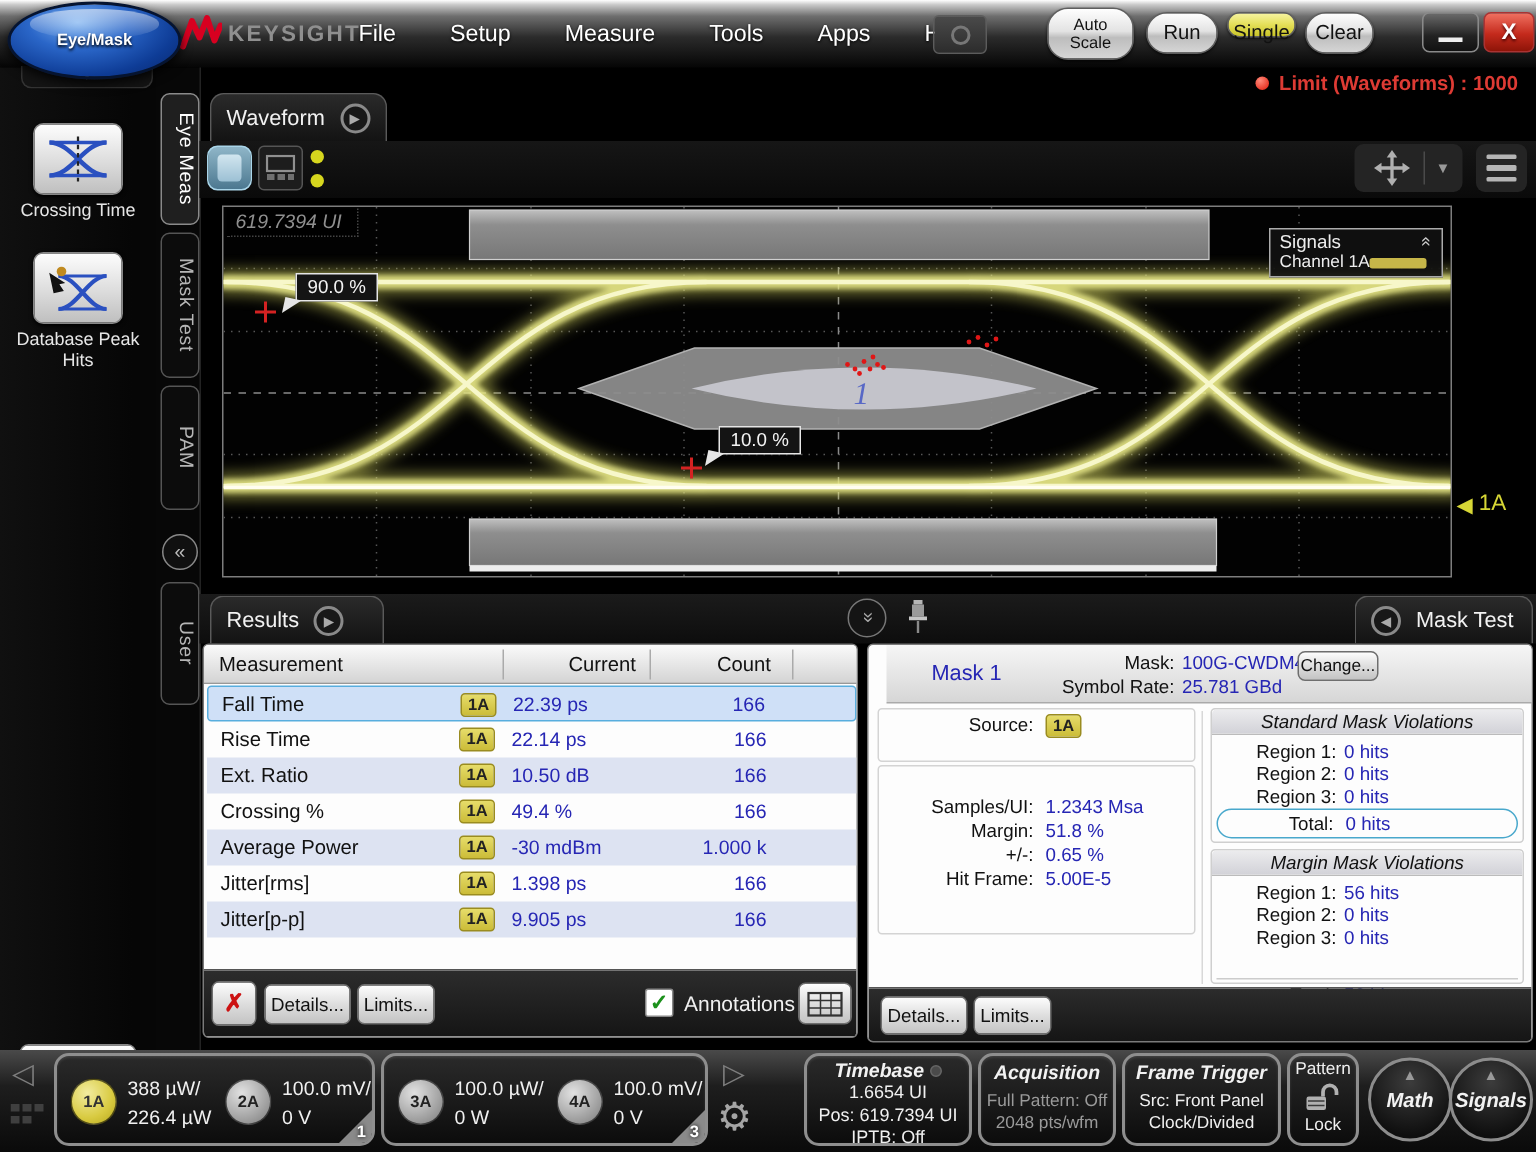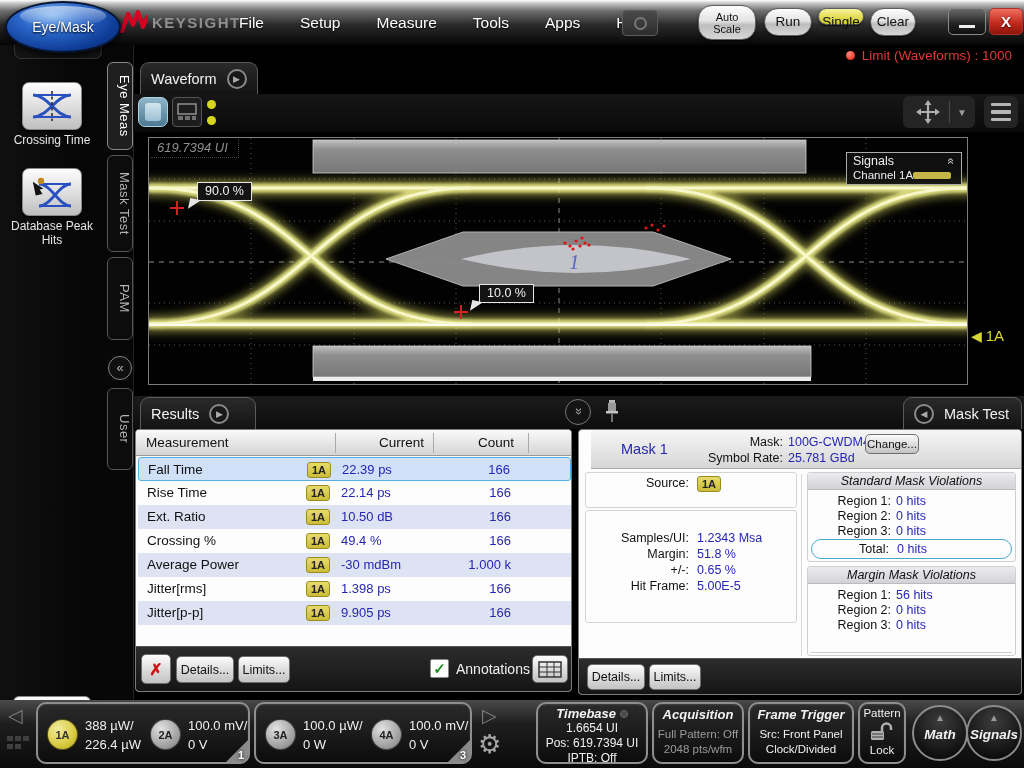--- a/index.html
+++ b/index.html
@@ -8,21 +8,21 @@
 
   
   #titlebar{position:absolute;left:0;top:0;width:1024px;height:45px;
     background:linear-gradient(180deg,#ffffff 0%,#c9c9c9 7%,#6e6e6e 24%,#2b2b2b 55%,#050505 100%)}
   #logo{position:absolute;left:5px;top:1px;width:116px;height:52px;border-radius:50%;
     background:radial-gradient(ellipse at 40% 25%,#7ab0f0 0%,#2a66c8 35%,#0e3c96 70%,#082568 100%);
     border:2px solid #061430;box-shadow:0 3px 7px rgba(0,0,0,.85);z-index:6;
     display:flex;align-items:center;justify-content:center}
   #logo .gloss{position:absolute;left:12%;top:7%;width:76%;height:40%;border-radius:50%;
     background:linear-gradient(rgba(255,255,255,.55),rgba(255,255,255,.02))}
-  #logo span{color:#fff;font-weight:normal;font-size:14px;text-shadow:0 1px 2px #000;z-index:2}
+  #logo span{color:#fff;font-weight:bold;font-size:11px;text-shadow:0 1px 2px #000;z-index:2}
   #logostub{position:absolute;left:14px;top:44px;width:88px;height:15px;background:#141414;
     border:1px solid #333;border-top:none;border-radius:0 0 7px 7px;z-index:5;
     color:#888;font-size:9px;text-align:center;line-height:13px}
   #brand{position:absolute;left:120px;top:9px;display:flex;align-items:center;gap:4px}
   #brand b{color:#8f8f8f;font-size:15px;letter-spacing:1.5px}
   #menubar{position:absolute;left:236px;top:0;height:45px;display:flex;align-items:center;gap:30px}
   .menu{color:#fff;font-size:15.5px;text-shadow:0 1px 2px #000;cursor:default;padding:2px 3px}
   #camera{position:absolute;left:622px;top:10px;width:36px;height:26px;background:linear-gradient(#4a4a4a,#2c2c2c);
     border:1px solid #5c5c5c;border-radius:4px;display:flex;align-items:center;justify-content:center}
   #camera i{display:block;width:13px;height:13px;border:2.5px solid #777;border-radius:50%}
@@ -32,21 +32,21 @@
   .pill.one{font-size:13.5px}
   #btn-single{background:linear-gradient(180deg,#f6f4a0,#e4df58 50%,#c9c428)}
   #btn-min{position:absolute;left:948px;top:8px;width:38px;height:27px;border-radius:5px;
     background:linear-gradient(#6a6a6a,#222 60%,#111);border:1px solid #8a8a8a}
   #btn-min i{position:absolute;left:10px;bottom:6px;width:16px;height:3px;background:#eee}
   #btn-close{position:absolute;left:989px;top:8px;width:34px;height:27px;border-radius:5px;
     background:linear-gradient(#f07060,#c42a1c 55%,#8e1408);border:1px solid #a33;
     color:#fff;font-weight:bold;font-size:15px;text-align:center;line-height:25px;text-shadow:0 1px 2px #400}
   #limitline{position:absolute;right:12px;top:48px;display:flex;align-items:center;gap:7px;z-index:3}
   #limitline .dot{width:9px;height:9px;border-radius:50%;background:radial-gradient(circle at 35% 30%,#ff8a7a,#e01808)}
-  #limitline span{color:#de3b34;font-size:13.5px;font-weight:400}
+  #limitline span{color:#de3b34;font-size:13.5px;font-weight:700}
 
   
   #sidebar{position:absolute;left:0;top:45px;width:104px;height:723px;
     background:linear-gradient(90deg,#101010,#060606 85%)}
   .sq-btn{position:absolute;left:22px;width:60px;height:48px;border-radius:7px;border:1px solid #888;
     background:linear-gradient(#fdfdfd,#dcdcdc 55%,#bfbfbf);box-shadow:0 1px 3px #000;
     display:flex;align-items:center;justify-content:center}
   .side-label{position:absolute;left:0;width:104px;text-align:center;color:#e6e6e6;font-size:12px;line-height:14px}
   #more-btn{position:absolute;left:13px;top:651px;width:78px;height:34px;border-radius:6px;border:1px solid #888;
     background:linear-gradient(#fdfdfd,#dedede 55%,#c2c2c2);color:#111;font-size:13px;

